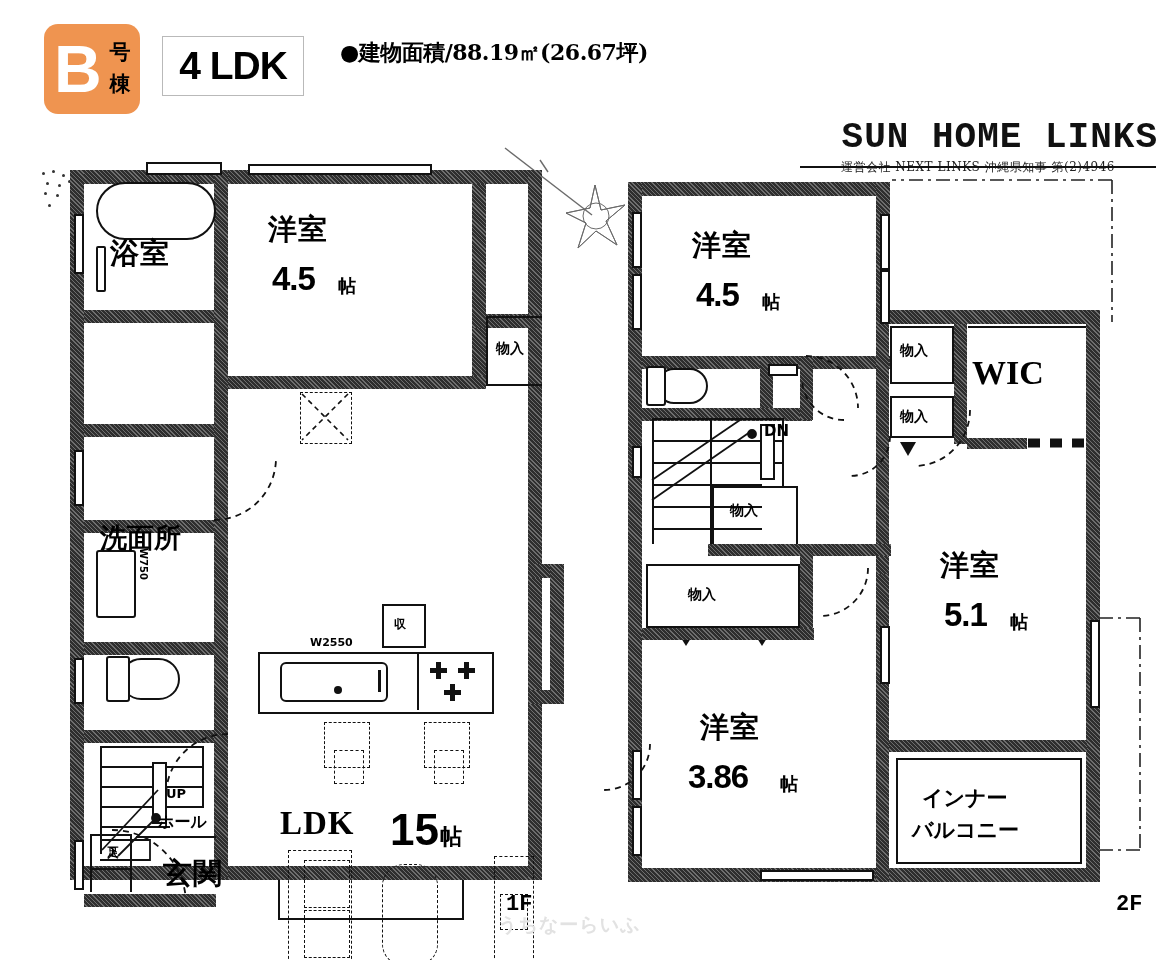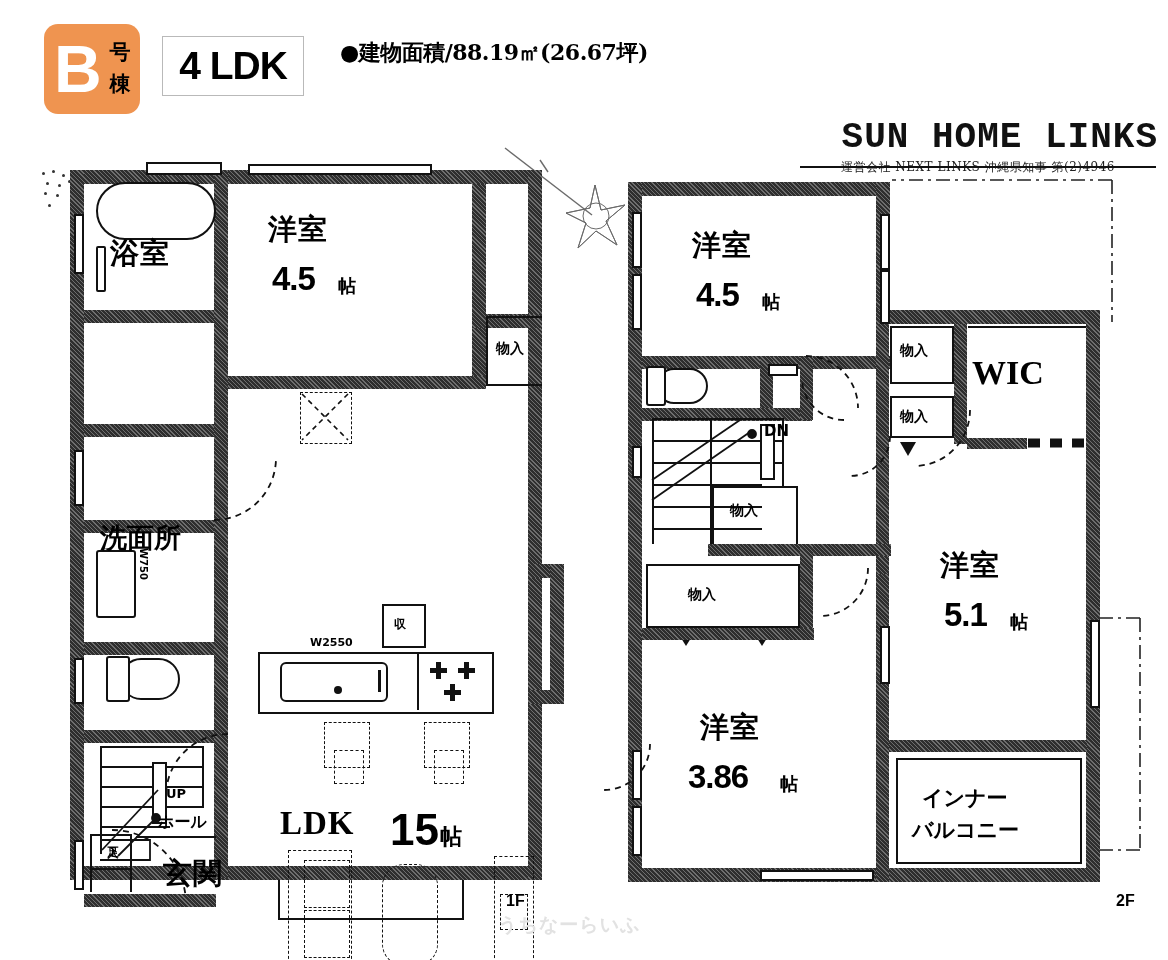--- a/index.html
+++ b/index.html
@@ -42,22 +42,22 @@
   .fixture{position:absolute;border:2px solid #111;background:#fff;}
   .fixtureR{position:absolute;border:2px solid #111;background:#fff;border-radius:40px;}
   .dashthin{position:absolute;border:1.6px dashed #111;}
   .lbl{position:absolute;white-space:nowrap;font-family:"DejaVu Sans",sans-serif;
        font-weight:bold;color:#000;}
   .big{font-size:29px;letter-spacing:1px;}
   .num{font-size:33px;letter-spacing:-1px;font-family:"Liberation Sans",sans-serif;}
   .tiny{font-size:13px;}
   .mini{font-size:10px;}
   .vert{writing-mode:vertical-rl;}
-  .floorTag{position:absolute;font-size:16px;font-weight:bold;
-            font-family:Liberation Sans, sans-serif;}
+  .floorTag{position:absolute;font-size:22px;font-weight:bold;
+            font-family:Liberation Mono, monospace;}
   #wm{position:absolute;left:498px;top:912px;font-size:19px;color:#e2e2e2;
       font-family:"DejaVu Sans",sans-serif;font-weight:bold;letter-spacing:1px;}
   .noise{position:absolute;width:3px;height:3px;background:#333;border-radius:50%;}
   svg.ov{position:absolute;left:0;top:0;overflow:visible;}
 </style>
 </head>
 <body>
 
 <div id="header">
 

